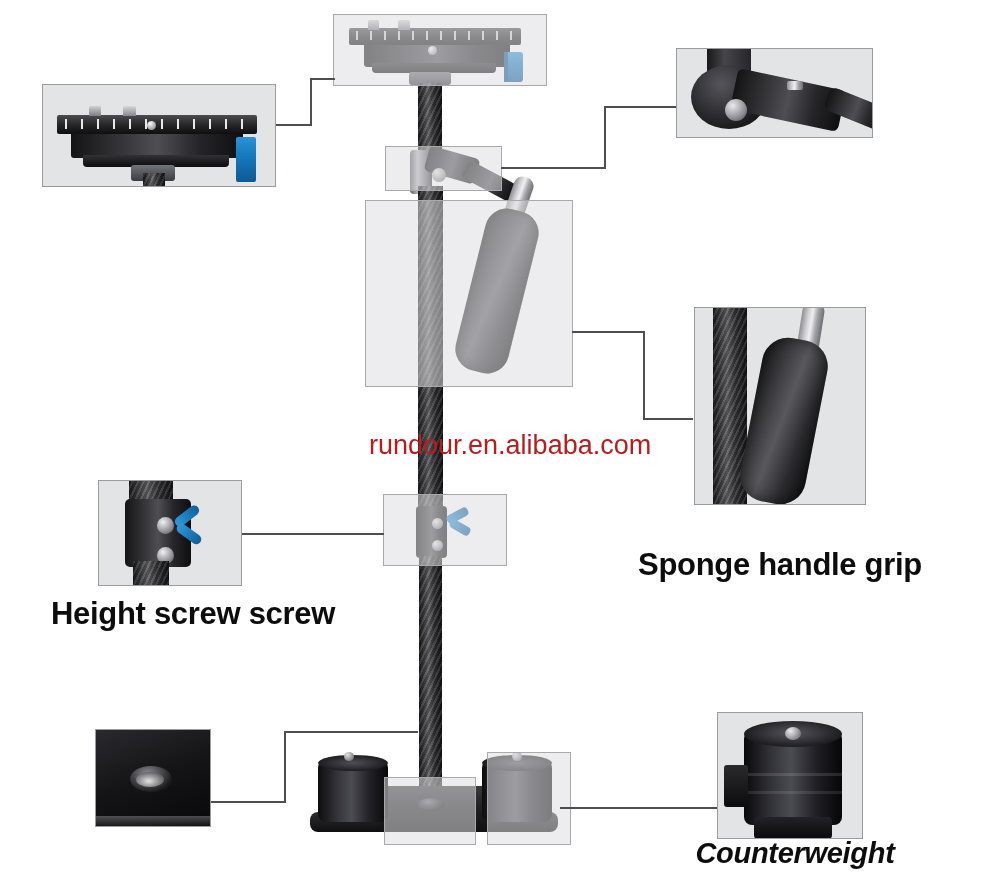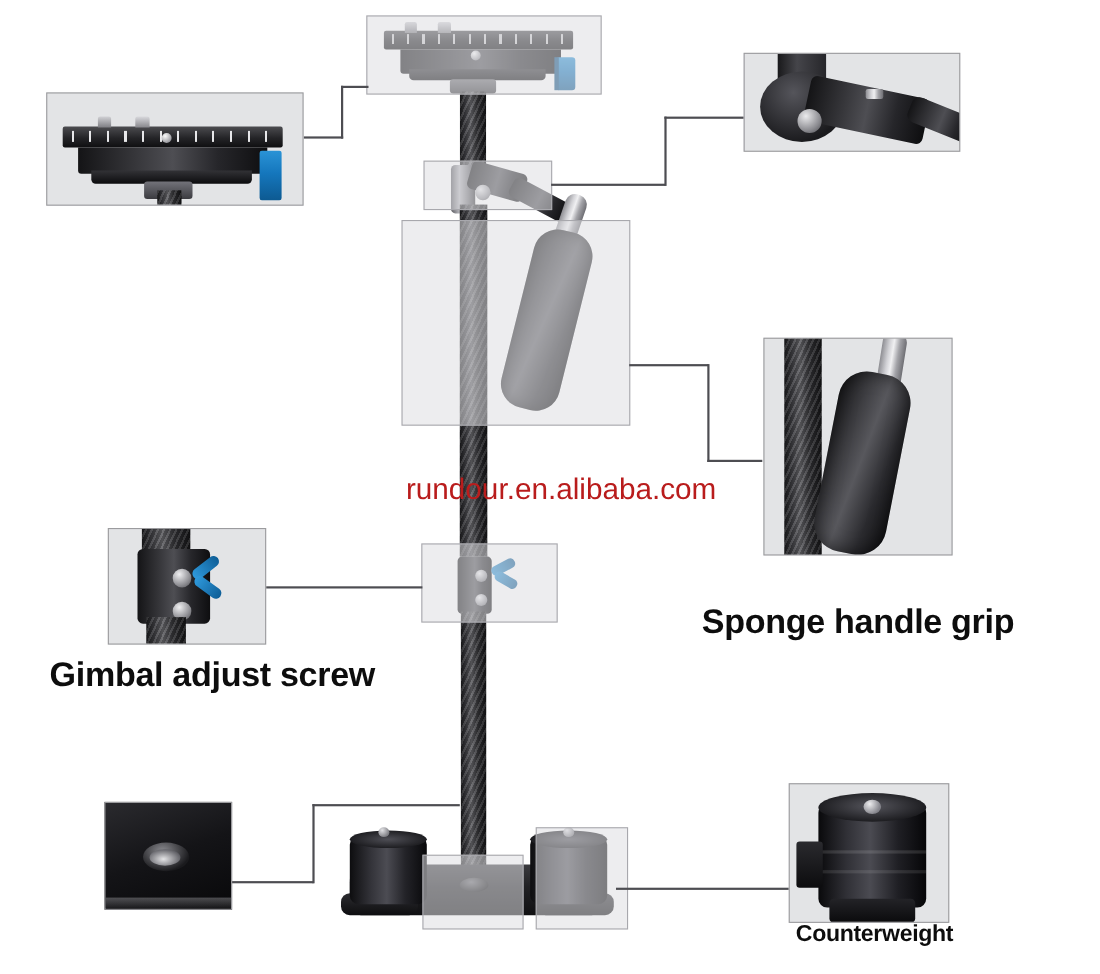--- a/index.html
+++ b/index.html
@@ -251,21 +251,21 @@
     <div class="part rnd" style="left:58px; top:66px; width:17px; height:17px;
                 background:radial-gradient(circle at 35% 30%, #f0f0f2, #8d8d92 62%, #4a4a4f 100%);"></div>
     <div class="part" style="left:74px; top:30px; width:28px; height:10px;
                 background:linear-gradient(90deg,#2f9add,#0e5e97); border-radius:5px;
                 transform:rotate(-38deg);"></div>
     <div class="part" style="left:76px; top:48px; width:28px; height:10px;
                 background:linear-gradient(90deg,#2f9add,#0e5e97); border-radius:5px;
                 transform:rotate(36deg);"></div>
     <div class="part carbon" style="left:34px; top:80px; width:36px; height:30px;"></div>
   </div>
-  <div class="callout-label" style="left:28px; top:598px; width:330px; font-size:31px;">Gimbal adjust screw</div>
+  <div class="callout-label" style="left:28px; top:598px; width:330px; font-size:31px;">Height screw screw</div>
 
   <div class="callout-frame" style="left:95px; top:729px; width:116px; height:98px;
               background:#17171a;">
     <div class="part" style="left:0; top:0; width:116px; height:98px;
                 background:linear-gradient(160deg,#2a2a2e 0%,#141417 48%,#08080a 100%);"></div>
     <div class="part rnd" style="left:34px; top:36px; width:42px; height:26px;
                 background:radial-gradient(ellipse at 42% 30%, #8b8b90, #1a1a1d 72%);"></div>
     <div class="part rnd" style="left:40px; top:42px; width:28px; height:15px;
                 background:radial-gradient(ellipse at 45% 60%, #e4e4e6, #5a5a60 75%);"></div>
     <div class="part" style="left:0; top:86px; width:116px; height:12px;
@@ -281,17 +281,17 @@
                 border-radius:50%;"></div>
     <div class="part rnd" style="left:67px; top:14px; width:16px; height:13px;
                 background:radial-gradient(circle at 35% 30%, #eeeef0, #83838a 70%);"></div>
     <div class="part" style="left:26px; top:60px; width:98px; height:3px; background:rgba(255,255,255,0.12);"></div>
     <div class="part" style="left:26px; top:78px; width:98px; height:3px; background:rgba(255,255,255,0.10);"></div>
     <div class="part" style="left:6px; top:52px; width:24px; height:42px;
                 background:linear-gradient(180deg,#2a2a2e,#0c0c0e); border-radius:3px;"></div>
     <div class="part" style="left:36px; top:104px; width:78px; height:22px;
                 background:linear-gradient(180deg,#232327,#0a0a0c); border-radius:4px;"></div>
   </div>
-  <div class="callout-label" style="left:650px; top:838px; width:290px; font-size:21px;">Counterweight</div>
+  <div class="callout-label" style="left:650px; top:838px; width:290px; font-size:29px;font-style:italic;">Counterweight</div>
 
   <div class="watermark" style="left:369px; top:430px; font-size:27px;">rundour.en.alibaba.com</div>
 
 </div>
 
 </body></html>

